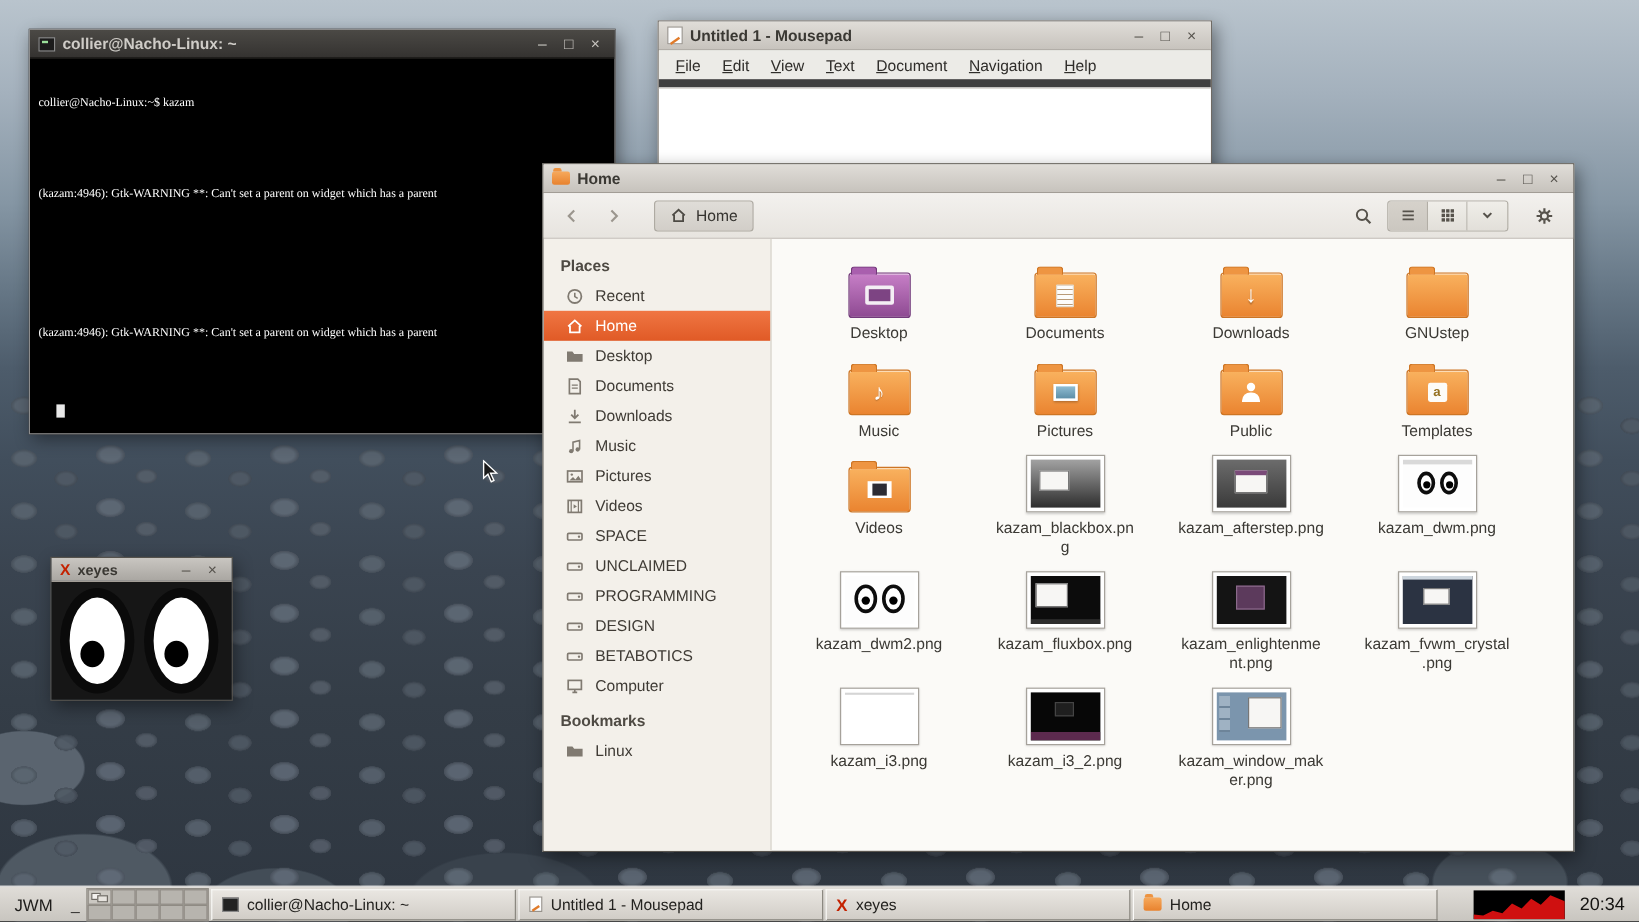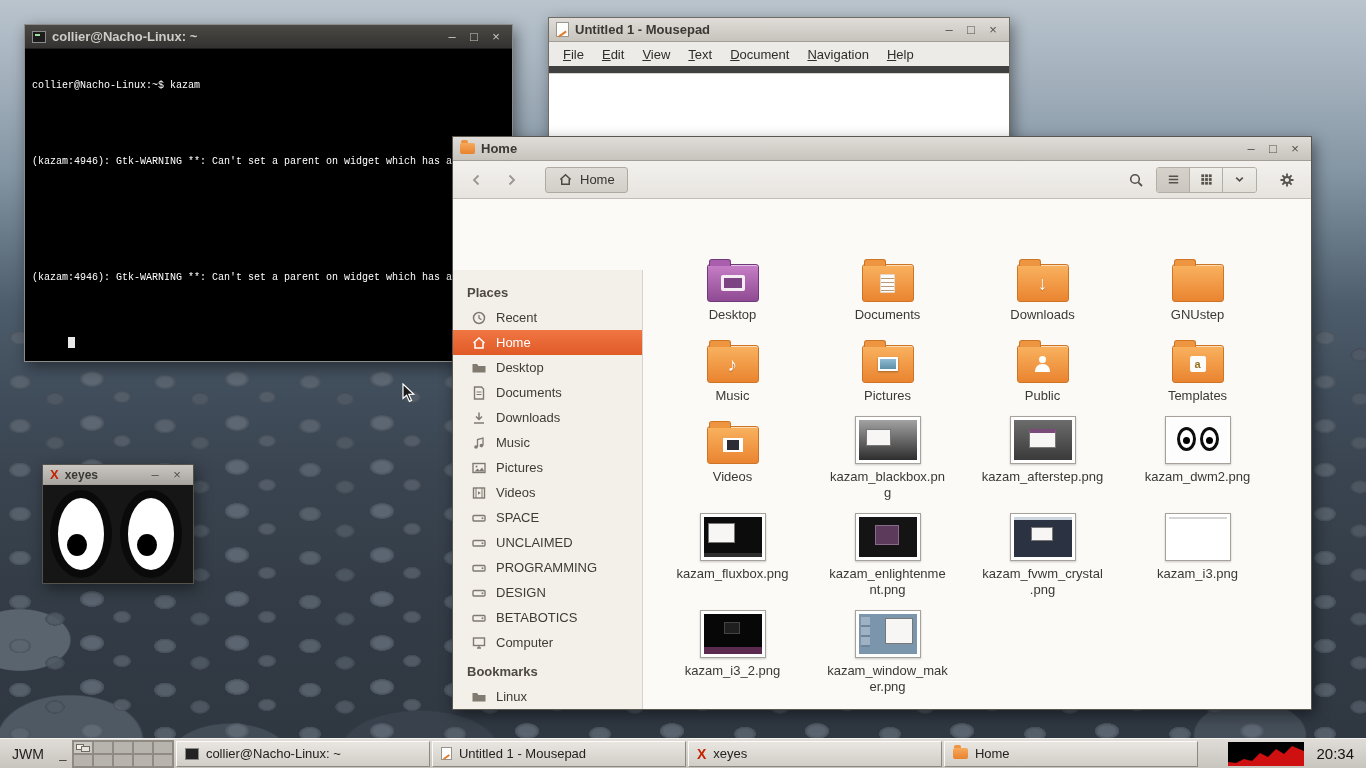--- a/index.html
+++ b/index.html
@@ -35,21 +35,21 @@
   .win-btns { display:flex; gap:4px; }
   .win-btn { width:18px; text-align:center; font-size:13px; font-weight:normal; color:#55524c; cursor:default; }
 
   
   #terminal { left:24px; top:24px; width:489px; height:338px; z-index:2;
     border:1px solid #8c8c8c; background:#000; }
   #terminal .titlebar { background:linear-gradient(#4b4945,#343230); border-bottom:1px solid #1e1d1b; color:#cfccc7; }
   #terminal .win-btn { color:#c9c6c1; }
   .term-mini-icon { width:14px; height:12px; background:#1c1c1c; border:1px solid #8a8a8a; position:relative; }
   .term-mini-icon::after { content:""; position:absolute; left:2px; top:2px; width:5px; height:2px; background:#9ae09a; }
-  .term-body { padding:5px 7px; font-family:Liberation Mono, monospace; font-size:10px;
+  .term-body { padding:5px 7px; font-family:Liberation Serif, serif; font-size:10px;
     line-height:12.8px; color:#ffffff; white-space:pre; }
   .term-line { min-height:12.8px; }
   .term-cursor { display:inline-block; width:7px; height:11px; background:#e8e8e8; margin-top:1px; }
 
   
   #mousepad { left:548px; top:17px; width:462px; height:400px; z-index:3;
     border:1px solid #6f6b65; background:#fff; display:flex; flex-direction:column; }
   .mp-icon { width:13px; height:15px; background:#fdfdfd; border:1px solid #9a958e; position:relative; }
   .mp-icon::after { content:""; position:absolute; left:1px; top:10px; width:9px; height:2px; background:#e07b2a; transform:rotate(-35deg); }
   .menubar { height:31px; display:flex; align-items:center; gap:2px; padding:0 6px;
@@ -85,21 +85,21 @@
     background:linear-gradient(#e0ddd8,#d2cec8); border:1px solid #aeaaa2; border-radius:3px;
     font-size:13px; color:#35332f; }
   .path-btn svg { width:15px; height:15px; color:#4d4a44; }
   .tool-spacer { flex:1; }
   .seg-group { display:flex; height:26px; border:1px solid #b2aea6; border-radius:3px; overflow:hidden; }
   .seg { width:33px; display:flex; align-items:center; justify-content:center; color:#56524b;
     background:linear-gradient(#f0eee9,#e2dfd9); border-right:1px solid #b2aea6; }
   .seg:last-child { border-right:none; }
   .seg.active { background:linear-gradient(#d6d2cb,#cbc7c0); }
   .seg svg { width:15px; height:15px; }
-  .fm-body { flex:1; display:flex; overflow:hidden;align-items:flex-end; }
+  .fm-body { flex:1; display:flex; overflow:hidden; }
   .sidebar { width:190px; background:#f3f0ea; border-right:1px solid #d6d2ca; padding-top:6px; overflow:hidden; }
   .sb-heading { padding:9px 14px 5px; font-size:13px; font-weight:bold; color:#4e4a43; }
   .sb-row { height:25px; display:flex; align-items:center; gap:9px; padding-left:18px;
     font-size:13px; color:#3f3b35; }
   .sb-row svg { width:16px; height:16px; color:#807a71; flex:none; }
   .sb-row.selected { background:linear-gradient(#f07643,#e05a26); color:#ffffff; }
   .sb-row.selected svg { color:#ffffff; }
   .fm-main { flex:1; overflow:hidden; }
   .fm-grid { display:grid; grid-template-columns:repeat(4, 155px); row-gap:8px;
     padding:14px 4px 14px 12px; justify-items:center; align-content:start; }
@@ -563,20 +563,32 @@
           <div class="fm-item">
             <span class="icon-wrap">
                 <span class="thumb">
                   <span class="shot t-afterstep">
                     <span class="w"></span>
                   </span>
                 </span>
               </span>
             <span class="fm-label">kazam_afterstep.png</span>
           </div>
+          <div class="fm-item">
+            <span class="icon-wrap">
+                <span class="thumb">
+                  <span class="shot t-dwm">
+                    <span class="bar"></span>
+                    <span class="mini-eye e1"></span>
+                    <span class="mini-eye e2"></span>
+                  </span>
+                </span>
+              </span>
+            <span class="fm-label">kazam_dwm.png</span>
+          </div>
 
           <div class="fm-item">
             <span class="icon-wrap">
                 <span class="thumb">
                   <span class="shot t-dwm2">
                     <span class="mini-eye e1"></span>
                     <span class="mini-eye e2"></span>
                   </span>
                 </span>
               </span>

